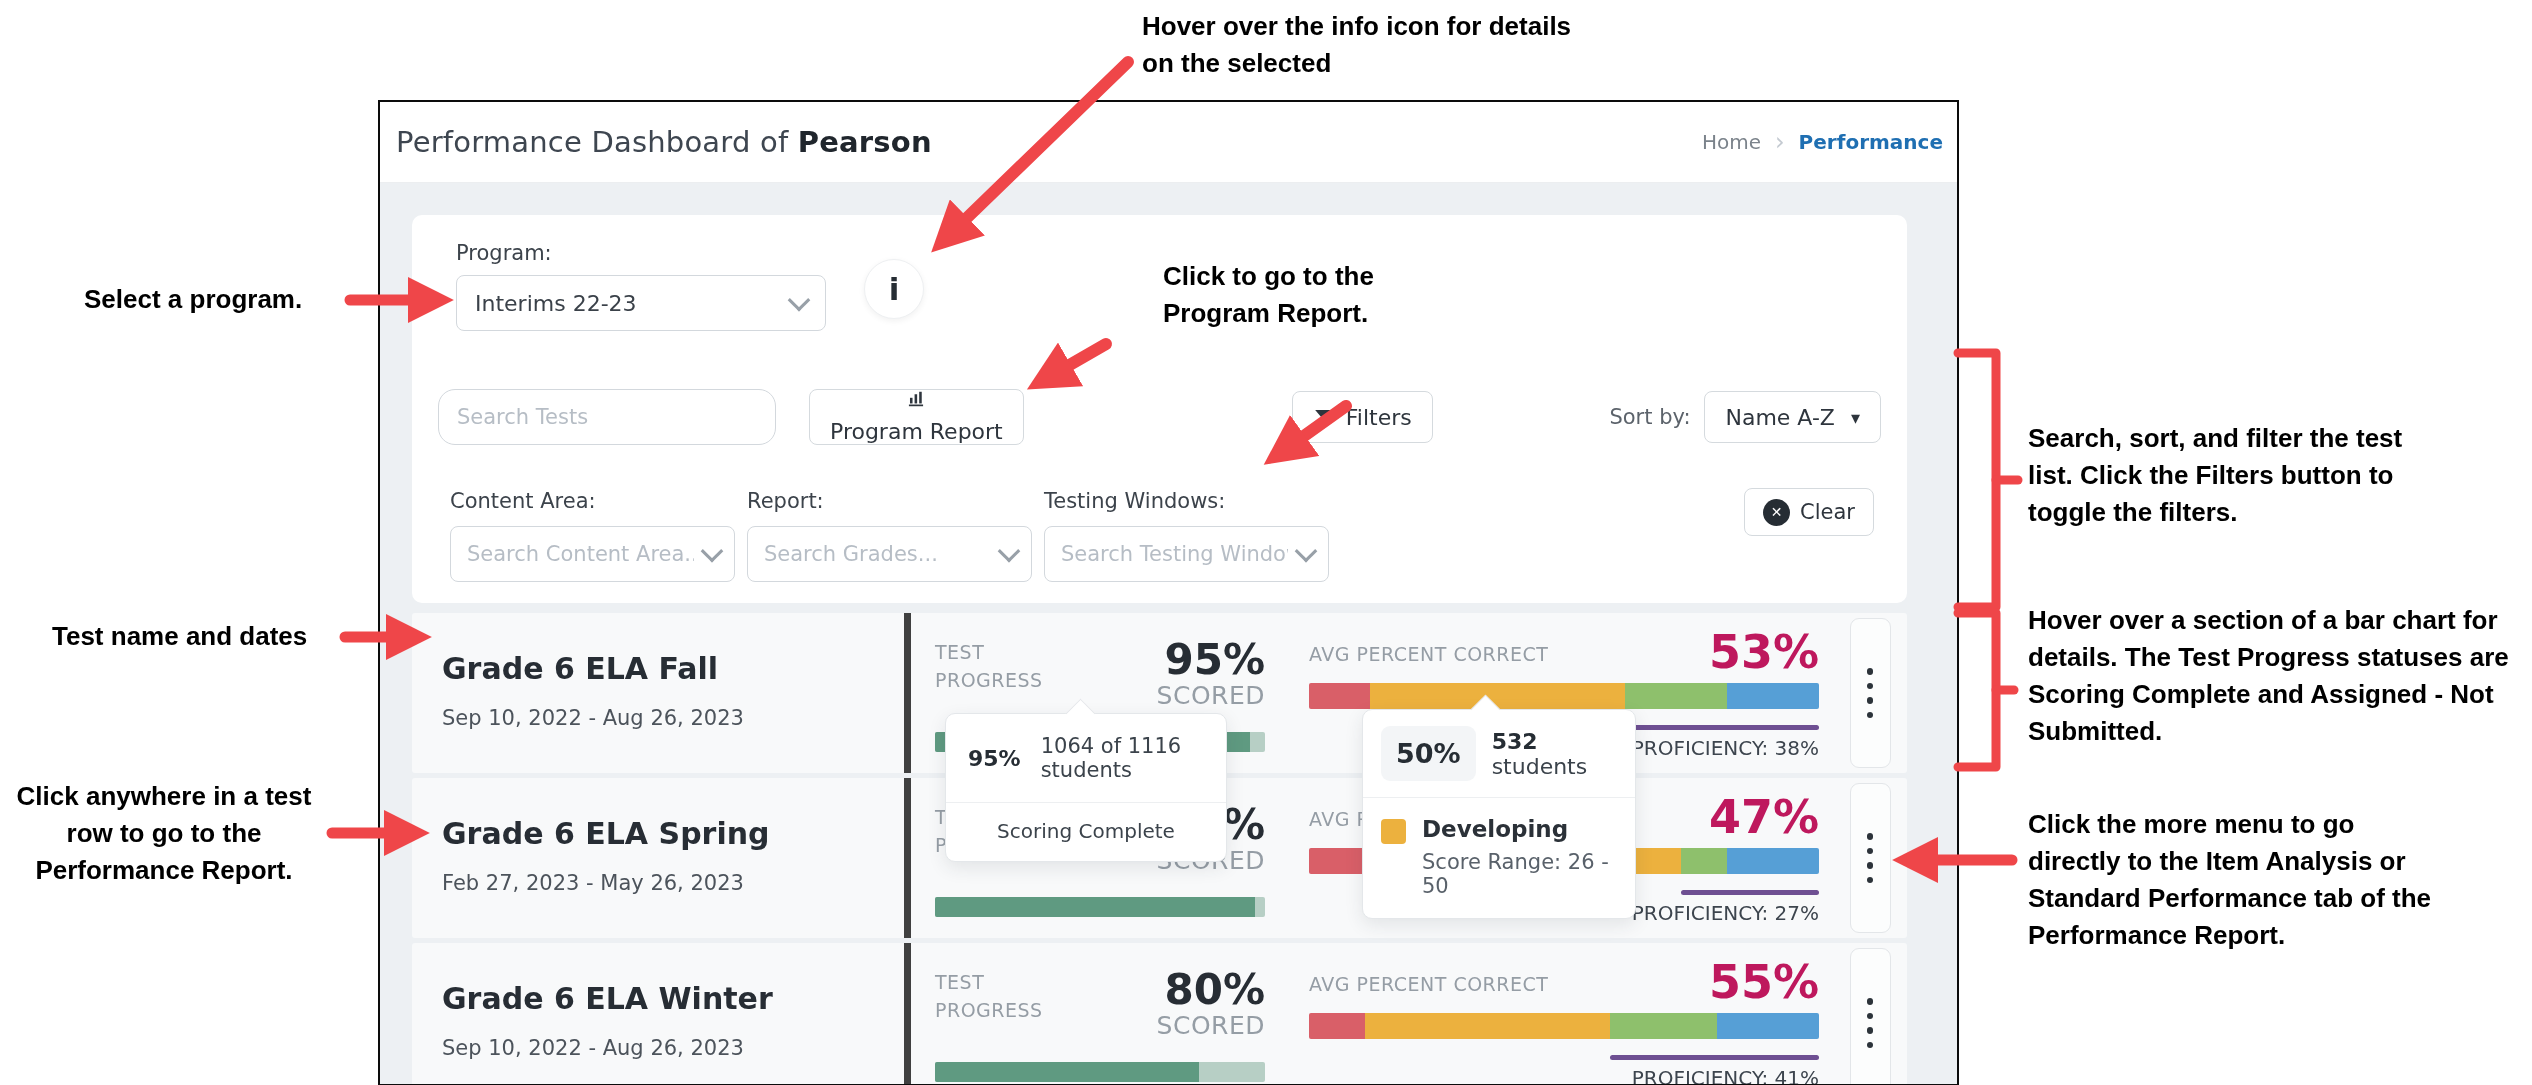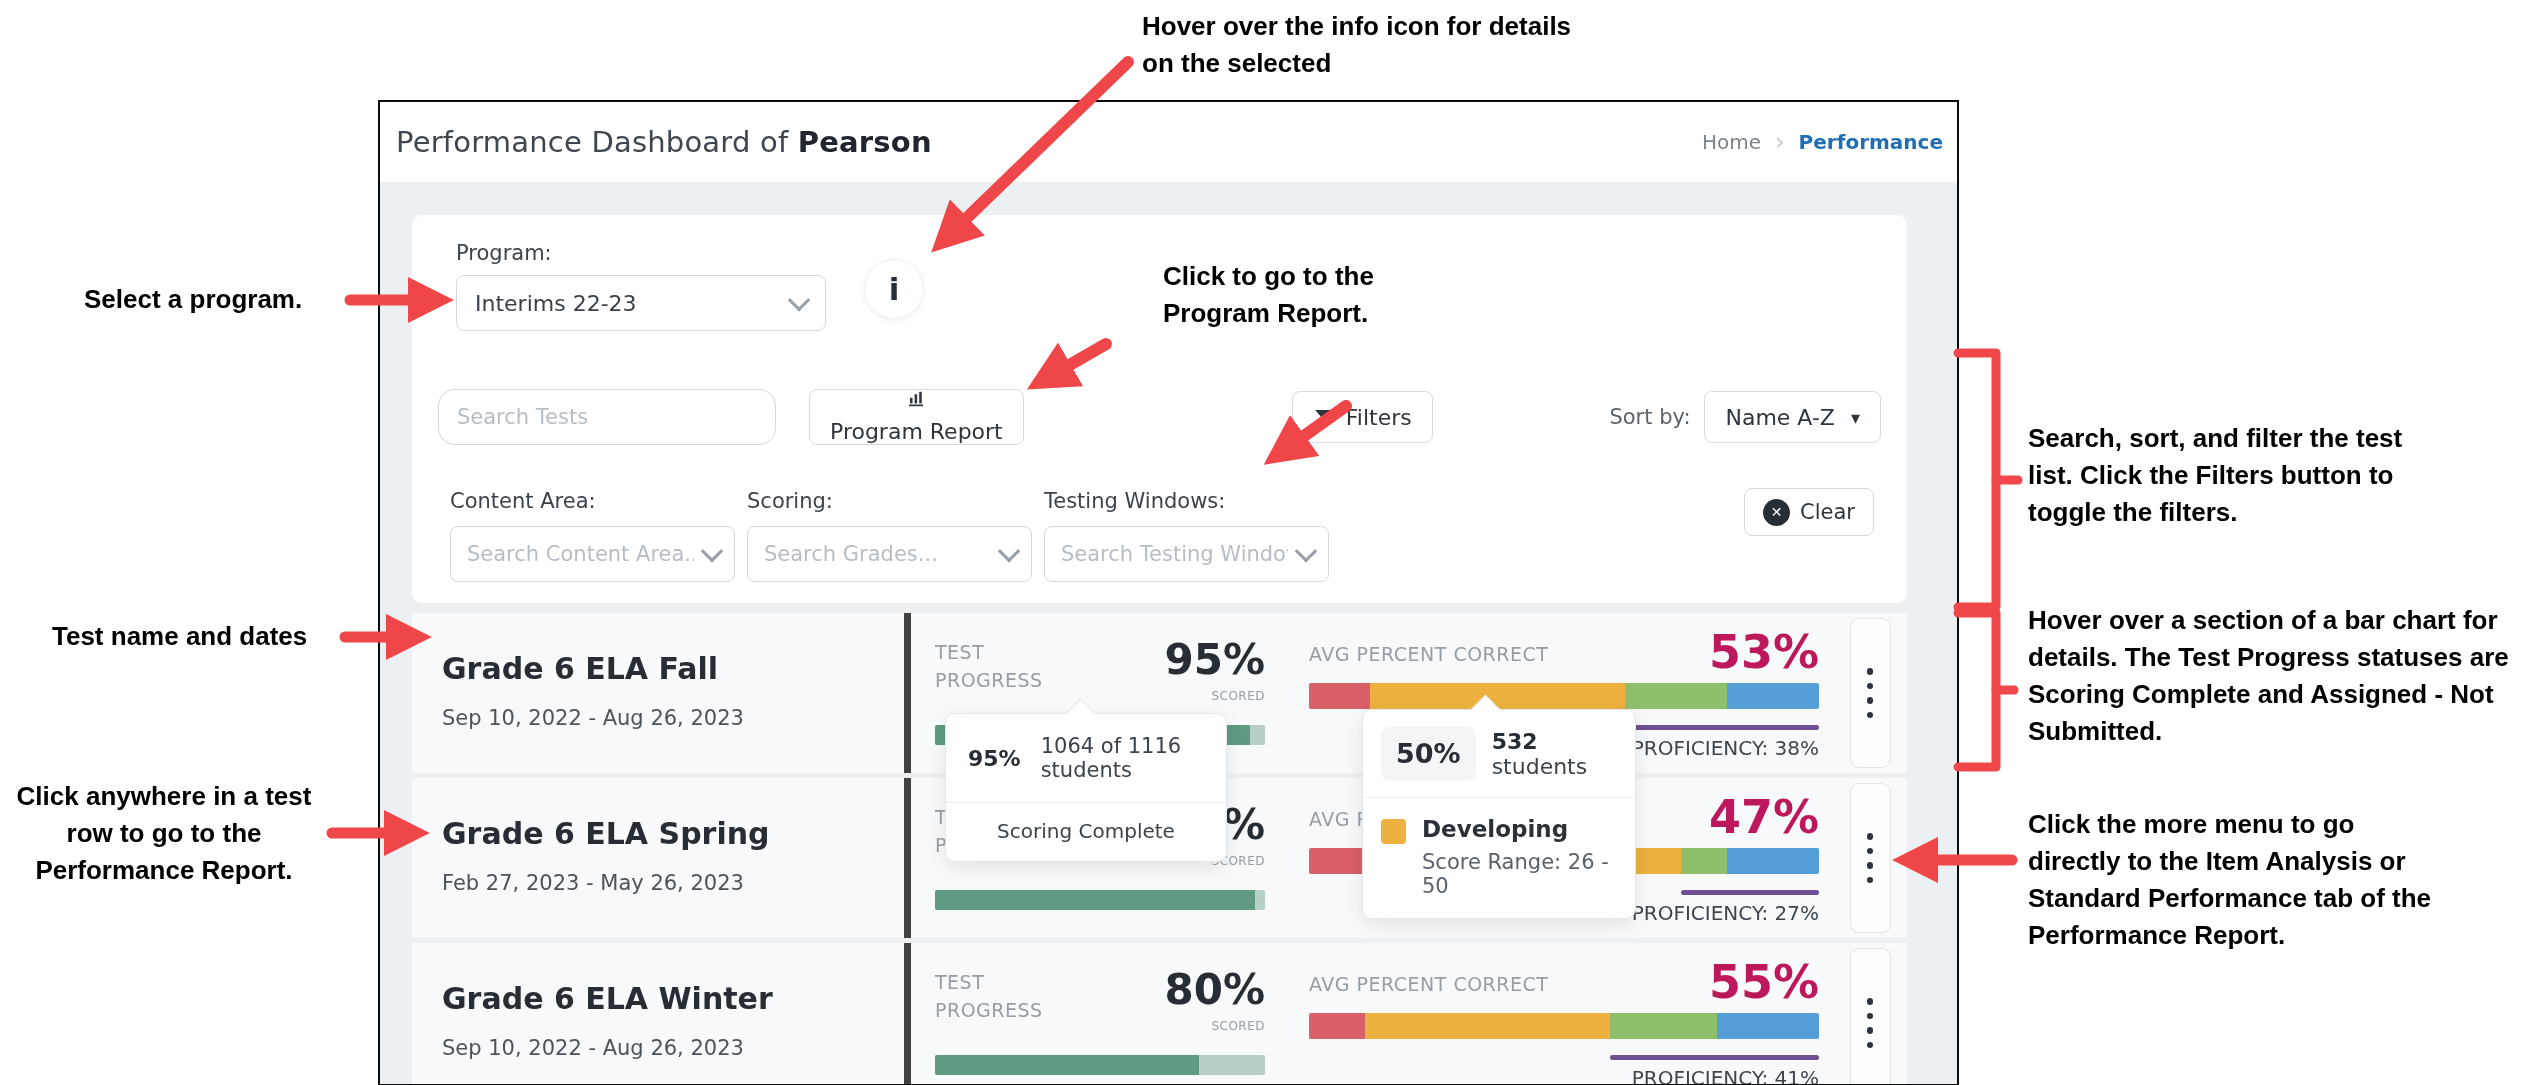--- a/index.html
+++ b/index.html
@@ -61,21 +61,21 @@
   .test-row{background:#f8f9fa;border-radius:3px;height:160px;display:flex;cursor:pointer;}
   .cell-name{width:499px;box-sizing:border-box;border-right:7px solid #404040;padding:38px 0 0 30px;}
   .test-name{font-size:30px;font-weight:600;color:#272d34;}
   .test-dates{font-size:21px;color:#4c535b;margin-top:20px;}
   .cell-progress{width:364px;box-sizing:border-box;padding:26px 10px 0 24px;}
   .prog-top{display:flex;justify-content:space-between;}
   .mini-label{font-size:19px;color:#959da5;letter-spacing:.5px;line-height:1.45;}
   .prog-label{width:130px;}
   .prog-right{text-align:right;}
   .big-pct{font-size:42px;font-weight:700;color:#272d34;line-height:1;}
-  .scored{font-size:12px;color:#959da5;letter-spacing:.5px;margin-top:8px;}
+  .scored{font-size:25px;color:#959da5;letter-spacing:.5px;}
   .progress-track{margin-top:22px;height:20px;width:330px;border-radius:2px;overflow:hidden;display:flex;}
   .progress-fill{height:100%;}
   .cell-avg{flex:1;box-sizing:border-box;padding:16px 14px 0 34px;}
   .avg-top{display:flex;justify-content:space-between;align-items:flex-end;}
   .avg-label{margin-bottom:6px;}
   .avg-pct{font-size:46px;font-weight:700;color:#be185d;line-height:1;}
   .avg-bar{margin-top:8px;height:26px;display:flex;border-radius:2px;overflow:hidden;width:510px;}
   .avg-wrap{width:510px;}
   .prof-line{height:5px;border-radius:3px;margin-top:16px;margin-left:auto;}
   .prof-text{font-size:20px;color:#3d454e;text-align:right;margin-top:6px;}
@@ -180,21 +180,21 @@
 
       <div class="filters-row">
         <div class="filter-group">
           <div class="field-label">Content Area:</div>
           <div class="select">
             <span class="ph">Search Content Area...</span>
             <span class="chev"></span>
           </div>
         </div>
         <div class="filter-group">
-          <div class="field-label">Scoring:</div>
+          <div class="field-label">Report:</div>
           <div class="select">
             <span class="ph">Search Grades...</span>
             <span class="chev"></span>
           </div>
         </div>
         <div class="filter-group">
           <div class="field-label">Testing Windows:</div>
           <div class="select">
             <span class="ph">Search Testing Windows</span>
             <span class="chev"></span>

